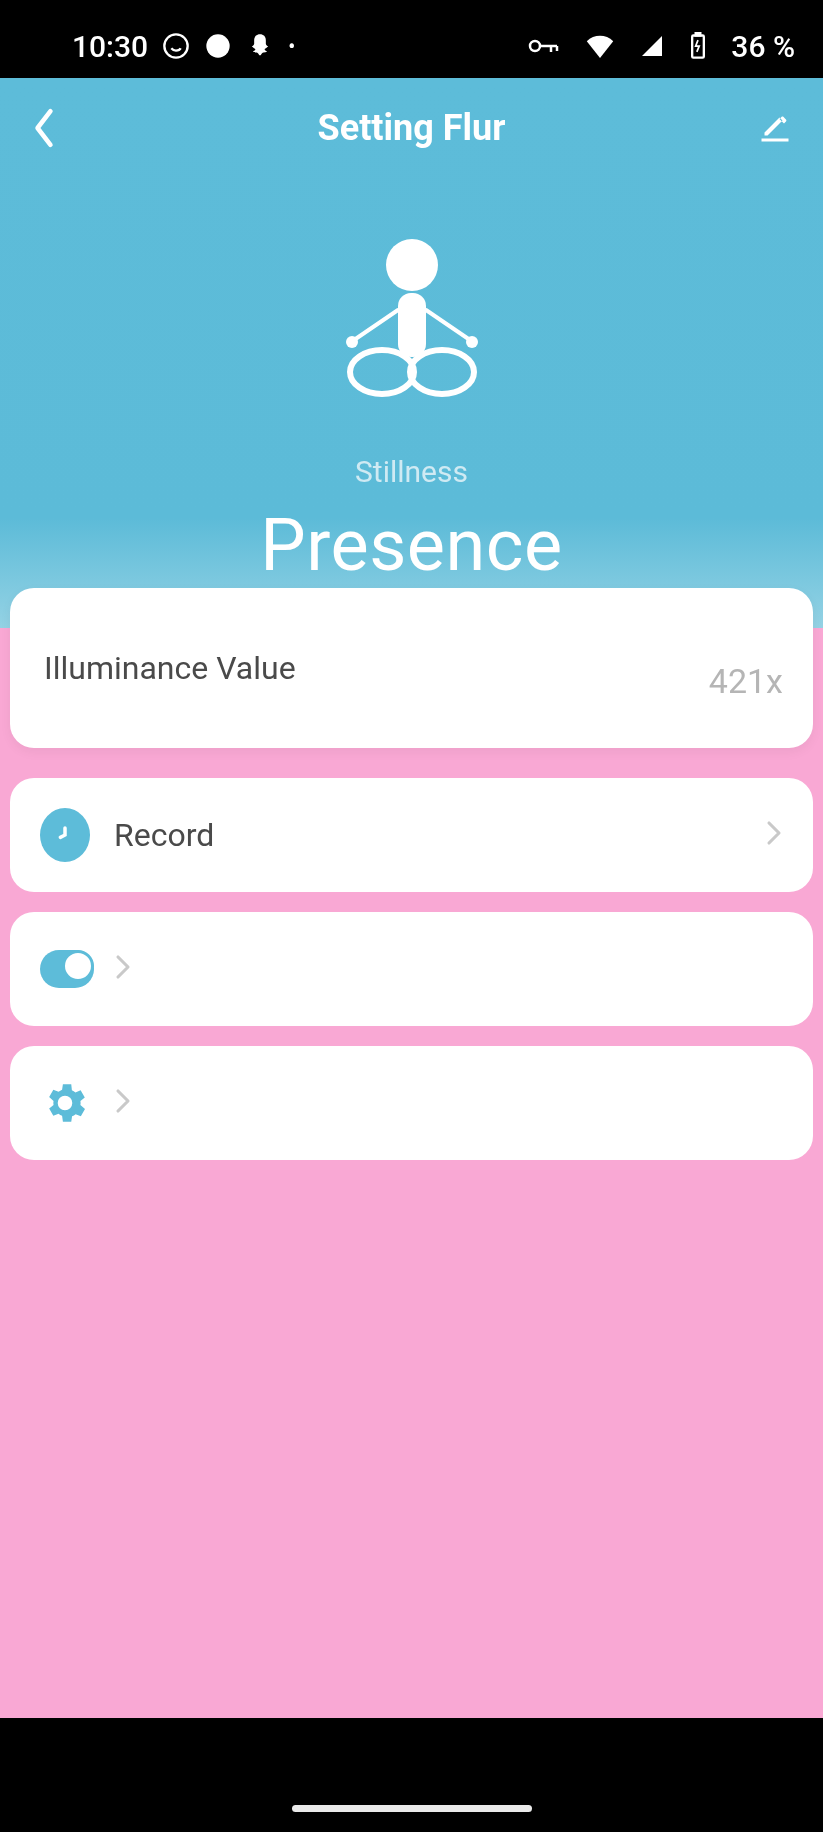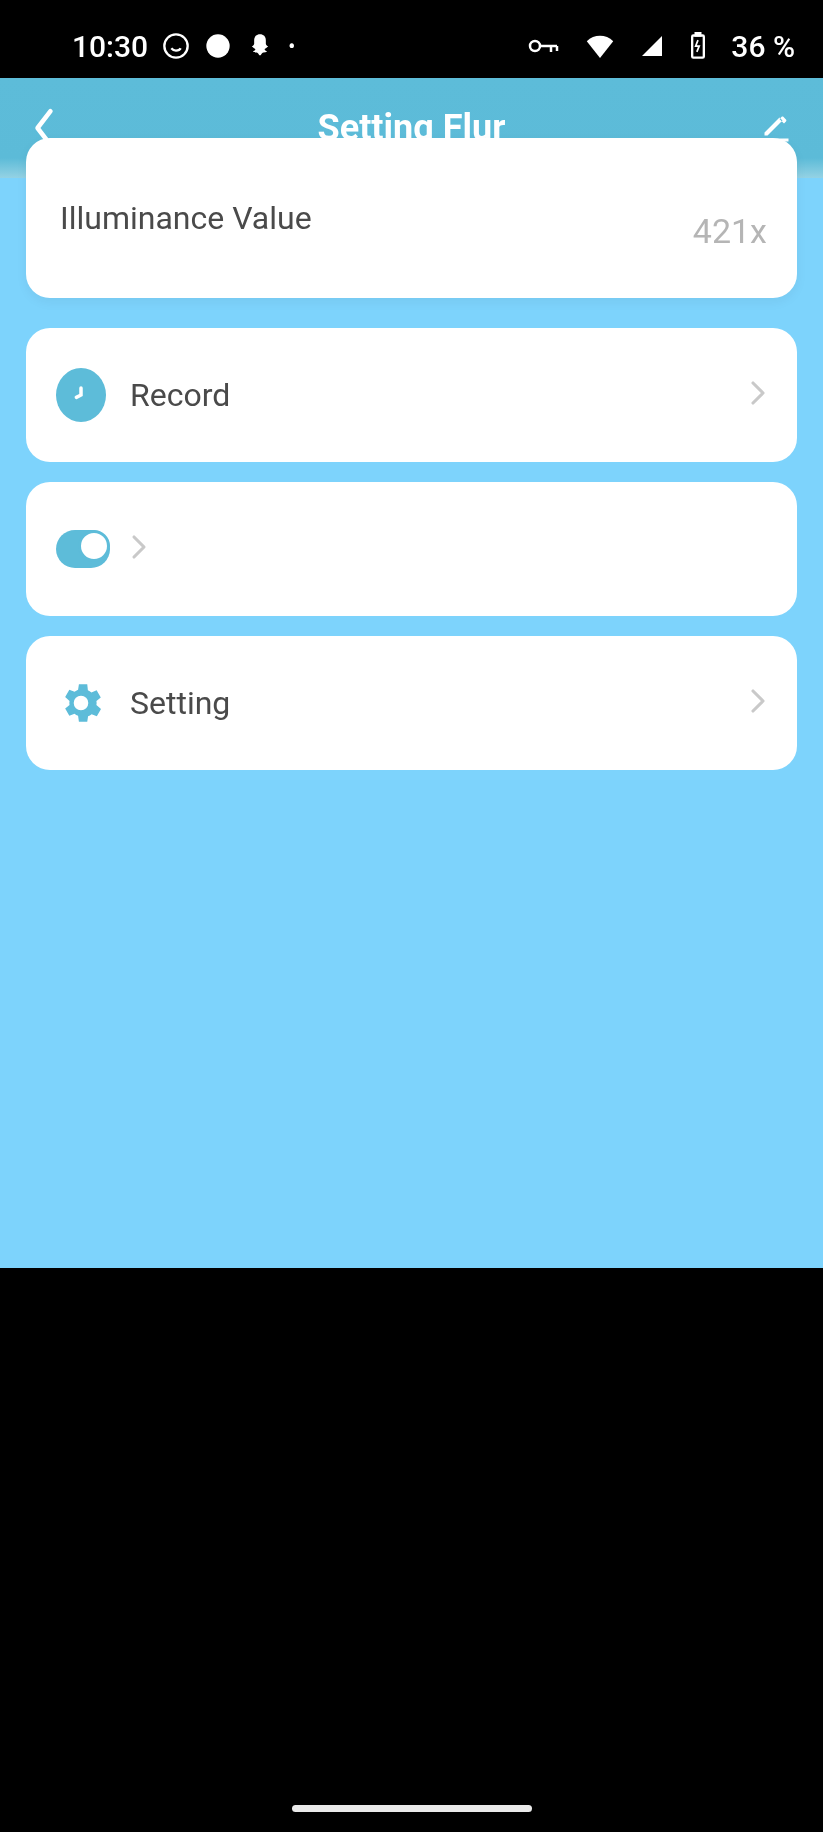--- a/index.html
+++ b/index.html
@@ -69,23 +69,23 @@
     font-weight: 400;
     margin-bottom: 14px;
   }
   .presence-label {
     color: #fff;
     font-size: 72px;
     font-weight: 400;
     letter-spacing: 0.5px;
   }
   .content-area {
-    background: #7dd3fc;
+    background: #f9a8d4;
     min-height: 1090px;
-    padding: 0 26px 0;
+    padding: 0 10px 0;
     position: relative;
   }
   .card {
     background: #fff;
     border-radius: 24px;
     margin-bottom: 20px;
     display: flex;
     align-items: center;
     padding: 0 30px;
   }
@@ -104,21 +104,21 @@
     font-weight: 400;
     padding-left: 4px;
   }
   .illum-value {
     color: #b5b5b5;
     font-size: 34px;
     font-weight: 400;
     margin-top: 25px;
   }
   .card.row {
-    height: 134px;
+    height: 114px;
   }
   .row-icon {
     width: 50px;
     height: 50px;
     display: flex;
     align-items: center;
     justify-content: center;
     margin-right: 24px;
   }
   .row-label {
@@ -243,20 +243,36 @@
           </svg>
       </div>
       <div class="page-title">Setting Flur</div>
       <div class="edit-btn">
         <svg width="36" height="36" viewBox="0 0 24 24" fill="#fff">
             <path d="M3 21h18v-2H3v2zm2-4h2l10-10-2-2L5 15v2zm12.7-12.3l1.6 1.6c.4.4.4 1 0 1.4l-1.3 1.3-3-3 1.3-1.3c.4-.4 1-.4 1.4 0z"></path>
           </svg>
       </div>
     </div>
 
+    <div class="hero">
+      <div class="hero-icon">
+        <svg width="180" height="180" viewBox="0 0 180 180" fill="none">
+          <circle cx="90" cy="35" r="26" fill="#fff"></circle>
+          <rect x="76" y="63" width="28" height="64" rx="13" fill="#fff"></rect>
+          <line x1="76" y1="80" x2="32" y2="110" stroke="#fff" stroke-width="4" stroke-linecap="round"></line>
+          <line x1="104" y1="80" x2="148" y2="110" stroke="#fff" stroke-width="4" stroke-linecap="round"></line>
+          <circle cx="30" cy="112" r="6" fill="#fff"></circle>
+          <circle cx="150" cy="112" r="6" fill="#fff"></circle>
+          <ellipse cx="60" cy="142" rx="32" ry="22" stroke="#fff" stroke-width="6"></ellipse>
+          <ellipse cx="120" cy="142" rx="32" ry="22" stroke="#fff" stroke-width="6"></ellipse>
+        </svg>
+      </div>
+      <div class="stillness-label">Stillness</div>
+      <div class="presence-label">Presence</div>
+    </div>
   </div>
 
   <div class="content-area">
     <div class="card first">
       <span class="illum-label">Illuminance Value</span>
       <span class="illum-value">421x</span>
     </div>
 
     <div class="card row">
       <span class="row-icon">
@@ -287,21 +303,20 @@
           </svg>
       </span>
     </div>
 
     <div class="card row">
       <span class="row-icon">
         <svg width="50" height="50" viewBox="0 0 24 24" fill="#5dbcd9">
             <path d="M19.4 13l.1-1-.1-1 2.1-1.6-2-3.5-2.5 1a7 7 0 0 0-1.7-1L15 3h-4l-.4 2.6a7 7 0 0 0-1.7 1l-2.5-1-2 3.5L6.5 11l-.1 1 .1 1-2.1 1.6 2 3.5 2.5-1a7 7 0 0 0 1.7 1L11 21h4l.4-2.6a7 7 0 0 0 1.7-1l2.5 1 2-3.5L19.4 13zM12 15.5A3.5 3.5 0 1 1 12 8.5a3.5 3.5 0 0 1 0 7z"></path>
           </svg>
       </span>
-      <span class="row-label">Setting</span>
       <span class="chevron">
         <svg width="18" height="30" viewBox="0 0 14 24" fill="none" stroke="#c9c9c9" stroke-width="2.5" stroke-linecap="round" stroke-linejoin="round">
             <polyline points="3,4 11,12 3,20"></polyline>
           </svg>
       </span>
     </div>
   </div>
 </div>
 
 <div class="nav-bar">

